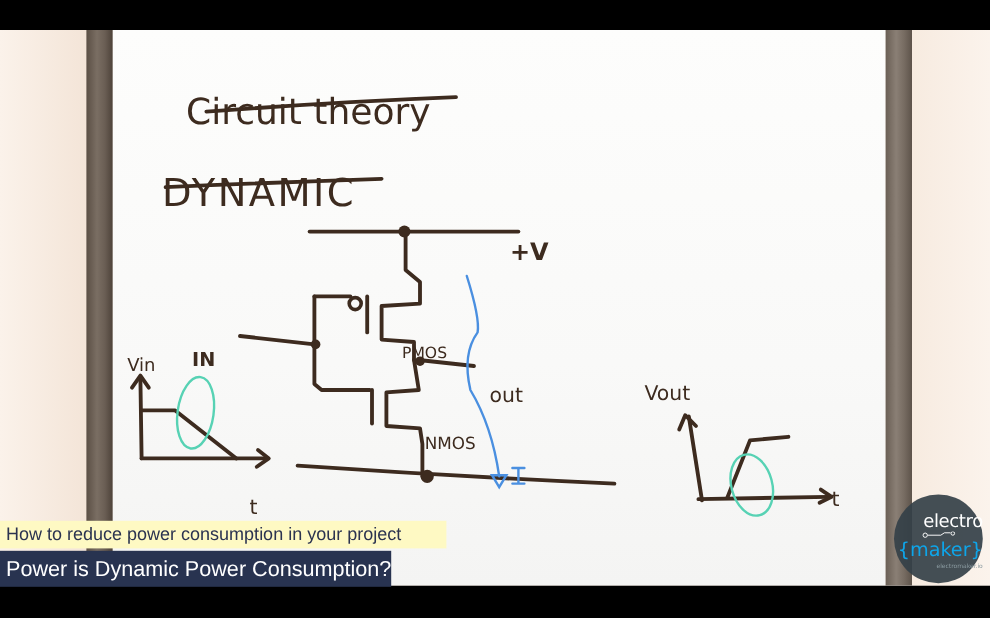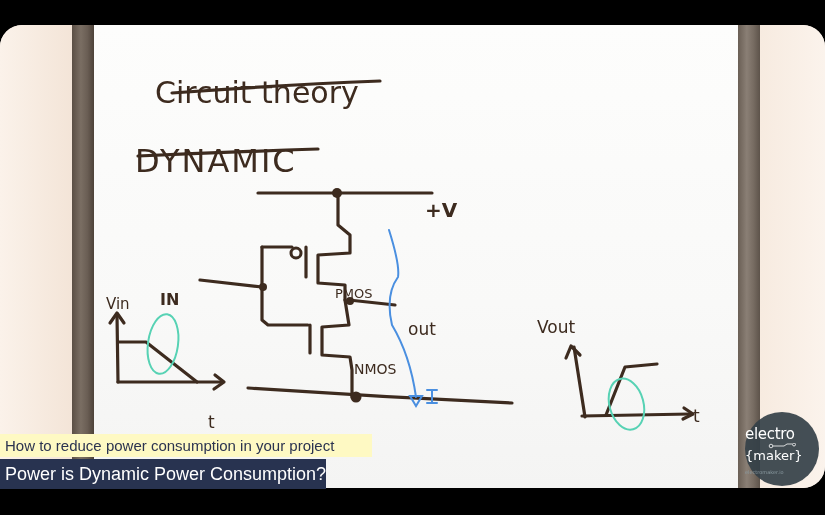--- a/index.html
+++ b/index.html
@@ -1,32 +1,32 @@
 <!DOCTYPE html>
 <html><head>
 <meta charset="utf-8">
 <style>
   * { margin:0; padding:0; box-sizing:border-box; }
   html, body { width:825px; height:515px; overflow:hidden; background:#000; }
   .frame { position:relative; width:825px; height:515px; background:#000; }
-  .scene { position:absolute; left:0; top:25px; width:825px; height:463px; background:#f8efe6; overflow:hidden;border-radius:22px; }
+  .scene { position:absolute; left:0; top:25px; width:825px; height:463px; background:#f8efe6; overflow:hidden; }
   .wall-left { position:absolute; left:0; top:0; width:75px; height:463px; background:linear-gradient(90deg,#fbf2ea,#f3e4d7); }
   .wall-right { position:absolute; right:0; top:0; width:65px; height:463px; background:linear-gradient(90deg,#f7ebe0,#fbf3ec); }
   .board-rail-left { position:absolute; left:72px; top:0; width:22px; height:463px; background:linear-gradient(90deg,#5b4f45,#7a6e63 40%,#6a5e54 70%,#4d4239); }
   .board-rail-right { position:absolute; left:738px; top:0; width:22px; height:463px; background:linear-gradient(90deg,#6a5f55,#8a7f75 40%,#776c62 70%,#5d534a); }
   .board { position:absolute; left:94px; top:0; width:644px; height:463px; background:linear-gradient(180deg,#fdfdfc,#f9f9f8 60%,#f4f4f3); }
   svg.drawing { position:absolute; left:0; top:0; width:825px; height:463px; }
   .subtitle-bar { position:absolute; left:0; top:434px; height:23px; width:372px; background:#fef9c3;
     color:#2b3350; font-family:"Liberation Sans", sans-serif; font-size:15px; line-height:23px; padding-left:5px; white-space:nowrap; }
   .title-bar { position:absolute; left:0; top:459px; height:30px; width:326px; background:#283350;
     color:#ffffff; font-family:"Liberation Sans", sans-serif; font-size:18px; line-height:30px; padding-left:5px; white-space:nowrap; }
   .logo { position:absolute; left:745px; top:412px; width:74px; height:74px; border-radius:50%;
-    background:rgba(52,64,72,0.92); text-align:left; font-family:"DejaVu Sans", sans-serif; }
+    background:rgba(52,64,72,0.92); text-align:right; font-family:"DejaVu Sans", sans-serif; }
   .logo .l1 { position:absolute; top:13px; left:0; width:100%; color:#ffffff; font-size:15px; letter-spacing:-0.3px; }
-  .logo .l2 { position:absolute; top:36px; left:0; width:100%; color:#ffffff; font-size:13px; }
+  .logo .l2 { position:absolute; top:36px; left:0; width:100%; color:#0ea5e9; font-size:16px; }
   .logo .l3 { position:absolute; top:57px; left:0; width:100%; color:#8a9aa0; font-size:5px; }
   .logo .circuit { position:absolute; top:31px; left:23px; width:30px; height:6px; }
   .hand { font-family:"DejaVu Sans", sans-serif; fill:#3d2b1f; }
 </style>
 </head>
 <body>
 
 <div class="frame">
   <div class="scene">
     <div class="wall-left"></div>

